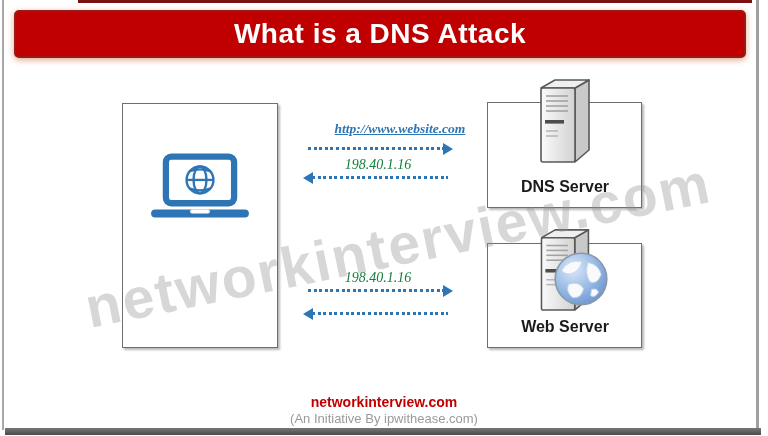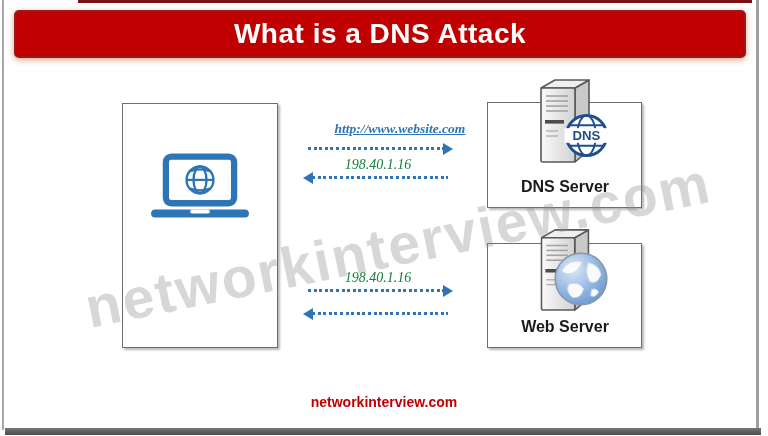--- a/index.html
+++ b/index.html
@@ -140,32 +140,20 @@
           <line x1="15" y1="37" x2="37" y2="37"></line>
       </g>
       <rect x="14" y="46" width="19" height="3.6" fill="#4d4d4d"></rect>
       <g stroke="#b5b5b5" stroke-width="1.5">
         <line x1="15" y1="57" x2="27" y2="57"></line>
           <line x1="15" y1="62" x2="27" y2="62"></line>
       </g>
     </svg>
   </div>
 
-  <div class="icon icon-badge-dns">
-    <svg width="47" height="47" viewBox="0 0 48 48">
-      <circle cx="24" cy="24" r="20.5" fill="#fff" stroke="#1f4e8c" stroke-width="3"></circle>
-      <g stroke="#1f4e8c" stroke-width="2" fill="none">
-        <ellipse cx="24" cy="24" rx="9.5" ry="20.5"></ellipse>
-        <line x1="7" y1="13.5" x2="41" y2="13.5"></line>
-        <line x1="7" y1="34.5" x2="41" y2="34.5"></line>
-      </g>
-      <rect x="1.5" y="16.5" width="45" height="15" fill="#fff"></rect>
-      <text x="24" y="28.5" text-anchor="middle" font-family="Liberation Sans, sans-serif" font-size="13.5" font-weight="bold" fill="#1f4e8c">DNS</text>
-    </svg>
-  </div>
 
   <div class="icon icon-tower-web">
     <svg width="64" height="90" viewBox="0 0 64 92">
       <defs>
         <linearGradient id="tg2" x1="0" y1="0" x2="1" y2="0">
           <stop offset="0" stop-color="#fafafa"></stop>
             <stop offset="1" stop-color="#d2d2d2"></stop>
         </linearGradient>
       </defs>
       <g stroke="#595959" stroke-width="1.6" stroke-linejoin="round">
@@ -215,15 +203,16 @@
   <div class="dotted-arrow right arr-web-req"></div>
   <div class="dotted-arrow left arr-web-resp"></div>
 
   <div class="node-label label-dns">DNS Server</div>
   <div class="node-label label-web">Web Server</div>
 
   <div class="watermark">networkinterview.com</div>
 
   <div class="footer">
     <div class="footer-site">networkinterview.com</div>
+    <div class="footer-sub">(An Initiative By ipwithease.com)</div>
   </div>
 
 </div>
 
 </body></html>

